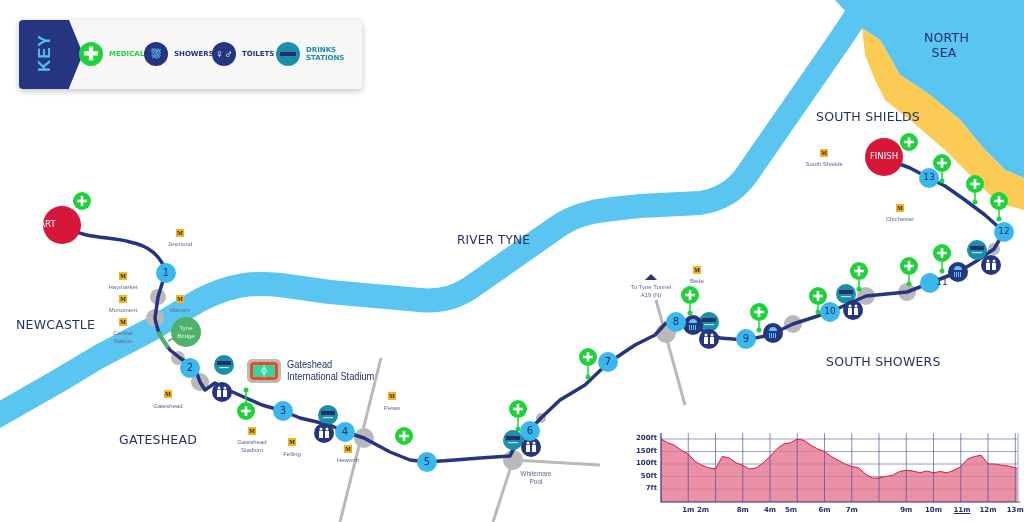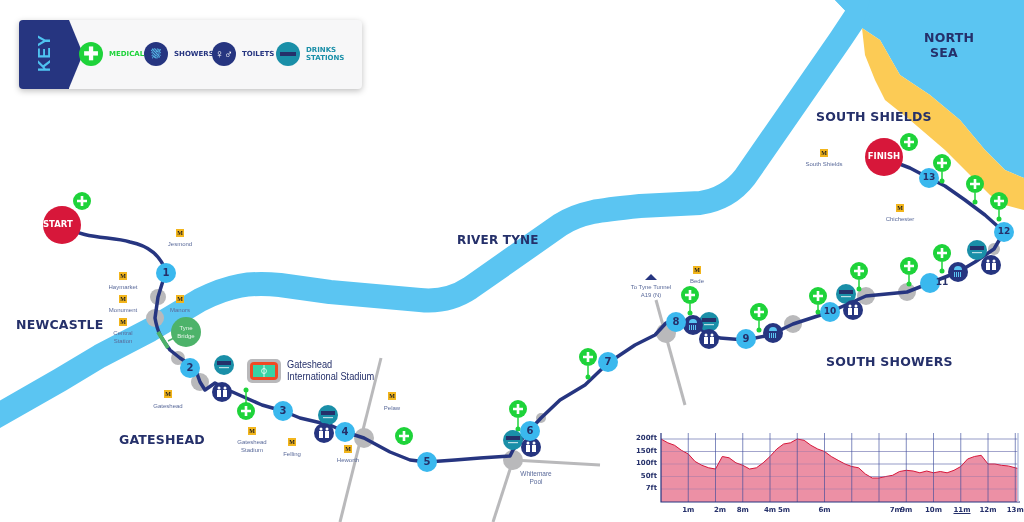--- a/index.html
+++ b/index.html
@@ -5,21 +5,21 @@
   html, body { margin:0; padding:0; }
   body { width:1024px; height:522px; position:relative; overflow:hidden; background:#ffffff; font-family:"Liberation Sans", sans-serif; }
   svg { position:absolute; left:0; top:0; }
   .key { position:absolute; left:19px; top:20px; width:343px; height:69px; background:#f7f7f8; border-radius:4px; box-shadow:0 2px 6px rgba(0,0,0,0.25); }
   .key-tab { position:absolute; left:0; top:0; width:50px; height:69px; background:#263580; border-radius:4px 0 0 4px; }
   .key-tab::after { content:""; position:absolute; right:-14px; top:0; border-top:34.5px solid transparent; border-bottom:34.5px solid transparent; border-left:14px solid #263580; }
   .key-title { position:absolute; left:8px; top:24px; width:36px; transform:rotate(-90deg); color:#4fc3f0; font-weight:bold; font-size:17px; letter-spacing:1px; text-align:center; }
   .key-item { position:absolute; top:22px; display:flex; align-items:center; gap:6px; }
   .key-icon { width:24px; height:24px; border-radius:50%; display:flex; align-items:center; justify-content:center; color:#fff; font-weight:bold; font-size:18px; }
   .key-label { font-size:7px; font-weight:bold; line-height:8px; font-family:"DejaVu Sans", sans-serif; }
-  .lbl { position:absolute; font-family:"DejaVu Sans", sans-serif; font-weight:bold; color:#25306a; white-space:nowrap; }
+  .lbl { position:absolute; font-family:"DejaVu Sans", sans-serif; font-weight:normal; color:#25306a; white-space:nowrap; }
   .area { font-size:12.5px; letter-spacing:0.2px; }
   .sm { position:absolute; font-size:6px; color:#5a6a9a; text-align:center; line-height:8px; white-space:nowrap; font-family:"Liberation Sans", sans-serif; }
   .metro { position:absolute; width:8px; height:8px; background:#f2b51c; font-size:6px; font-weight:bold; color:#222; text-align:center; line-height:8px; font-family:"Liberation Serif", serif; }
   .stadium-lbl { position:absolute; font-family:"Liberation Sans Narrow","Liberation Sans", sans-serif; font-size:10.5px; color:#25306a; line-height:12px; transform:scaleX(0.88); transform-origin:left top; }
   .ytick { position:absolute; font-size:7px; font-weight:bold; color:#25306a; font-family:"DejaVu Sans", sans-serif; text-align:right; width:26px; }
   .xtick { position:absolute; font-size:7px; font-weight:bold; color:#25306a; font-family:"DejaVu Sans", sans-serif; text-align:center; width:24px; }
 </style>
 </head>
 <body>
 
@@ -318,21 +318,21 @@
 <div class="lbl area" style="left:16px;top:317px;">NEWCASTLE</div>
 <div class="lbl area" style="left:119px;top:432px;">GATESHEAD</div>
 <div class="lbl area" style="left:457px;top:233px;font-size:12px;">RIVER TYNE</div>
 <div class="lbl area" style="left:826px;top:354px;">SOUTH SHOWERS</div>
 <div class="lbl area" style="left:816px;top:109px;">SOUTH SHIELDS</div>
 <div class="lbl area" style="left:924px;top:30px;width:40px;text-align:center;">
   <div>NORTH</div>
   <div>SEA</div>
 </div>
 
-<div class="lbl" style="left:43px;top:219px;width:29px;text-align:center;color:#fff;font-size:8.5px;">START</div>
+<div class="lbl" style="left:28px;top:219px;width:29px;text-align:center;color:#fff;font-size:8.5px;">START</div>
 <div class="lbl" style="left:865px;top:151px;width:38px;text-align:center;color:#fff;font-size:8.5px;">FINISH</div>
 
 <div>
   <div class="lbl" style="left:156px;top:267px;width:20px;text-align:center;font-size:10px;">1</div>
   <div class="lbl" style="left:180px;top:362px;width:20px;text-align:center;font-size:10px;">2</div>
   <div class="lbl" style="left:273px;top:405px;width:20px;text-align:center;font-size:10px;">3</div>
   <div class="lbl" style="left:335px;top:426px;width:20px;text-align:center;font-size:10px;">4</div>
   <div class="lbl" style="left:417px;top:456px;width:20px;text-align:center;font-size:10px;">5</div>
   <div class="lbl" style="left:520px;top:425px;width:20px;text-align:center;font-size:10px;">6</div>
   <div class="lbl" style="left:598px;top:356px;width:20px;text-align:center;font-size:10px;">7</div>
@@ -443,26 +443,26 @@
     </svg>
   <div id="elev-yticks">
       <div class="ytick" style="left: 6px; top: 4px;">200ft</div>
       <div class="ytick" style="left: 6px; top: 16.5px;">150ft</div>
       <div class="ytick" style="left: 6px; top: 29px;">100ft</div>
       <div class="ytick" style="left: 6px; top: 41.5px;">50ft</div>
       <div class="ytick" style="left: 6px; top: 54px;">7ft</div>
     </div>
   <div id="elev-xticks">
       <div class="xtick" style="left: 51.2519px; top: 76px;">1m</div>
-      <div class="xtick" style="left: 83px; top: 76px;">2m</div>
+      <div class="xtick" style="left: 66px; top: 76px;">2m</div>
       <div class="xtick" style="left: 105.756px; top: 76px;">8m</div>
       <div class="xtick" style="left: 133.008px; top: 76px;">4m</div>
-      <div class="xtick" style="left: 147px; top: 76px; text-align: center;">5m</div>
+      <div class="xtick" style="left: 154px; top: 76px; text-align: center;">5m</div>
       <div class="xtick" style="left: 187.511px; top: 76px;">6m</div>
-      <div class="xtick" style="left: 214.763px; top: 76px; margin-left: 44px;">7m</div>
+      <div class="xtick" style="left: 214.763px; top: 76px;">7m</div>
       <div class="xtick" style="left: 246px; top: 76px; margin-top: 22px;">8m</div>
       <div class="xtick" style="left: 269.267px; top: 76px;">9m</div>
       <div class="xtick" style="left: 296.519px; top: 76px;">10m</div>
       <div class="xtick" style="left: 325px; top: 76px; text-decoration: underline;">11m</div>
       <div class="xtick" style="left: 351.023px; top: 76px;">12m</div>
       <div class="xtick" style="left: 378.275px; top: 76px;">13m</div>
     </div>
 </div>
 
 </body></html>

